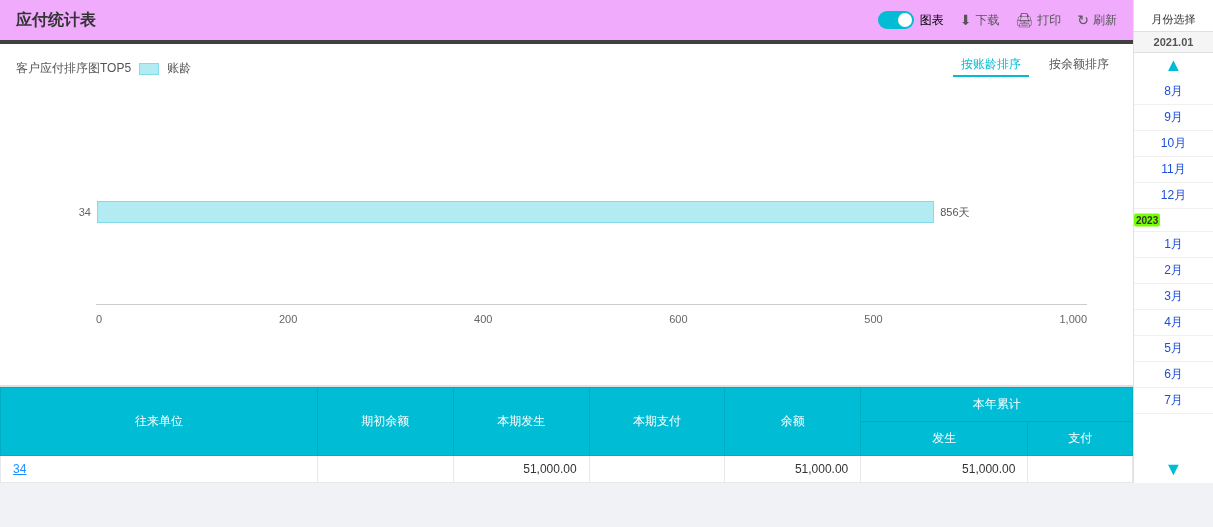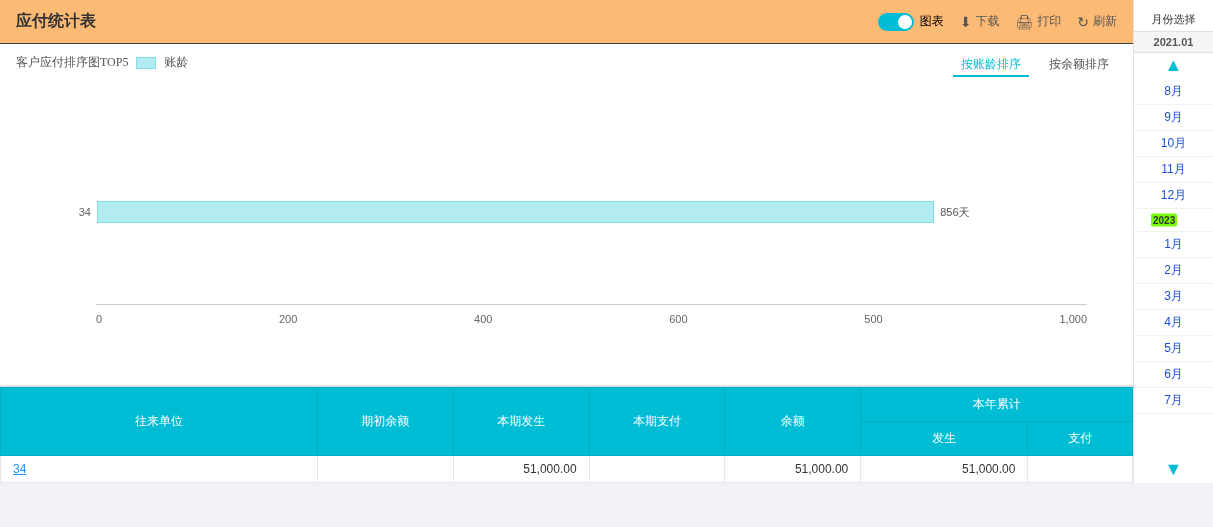--- a/index.html
+++ b/index.html
@@ -11,22 +11,22 @@
       display: flex;
       flex-direction: column;
       min-width: 0;
     }
 
     .header {
       display: flex;
       align-items: center;
       justify-content: space-between;
       padding: 8px 16px;
-      background: #fdba74;
-      border-bottom: 1px solid #404040;
+      background: #f0abfc;
+      border-bottom: 4px solid #404040;
       height: 44px;
     }
 
     .header-title {
       font-size: 16px;
       font-weight: bold;
       color: #333;
     }
 
     .header-actions {
@@ -75,24 +75,23 @@
     }
 
     .chart-section {
       flex: 1;
       padding: 10px 16px;
       position: relative;
     }
 
     .chart-header {
       display: flex;
-      align-items: flex-start;
+      align-items: flex-end;
       justify-content: space-between;
       margin-bottom: 8px;
-      font-family: Liberation Serif, serif;
     }
 
     .chart-legend {
       display: flex;
       align-items: center;
       gap: 8px;
       font-size: 12px;
       color: #555;
     }
 
@@ -269,21 +268,21 @@
       position: relative;
     }
 
     .sidebar-month-item.year-marker {
       color: #76ff03;
       font-weight: bold;
     }
 
     .year-badge {
       position: absolute;
-      left: 17px;
+      left: 0;
       top: 50%;
       transform: translateY(-50%);
       background: #76ff03;
       color: #333;
       font-size: 10px;
       padding: 1px 2px;
       font-weight: bold;
       border-radius: 2px;
     }
   </style>

